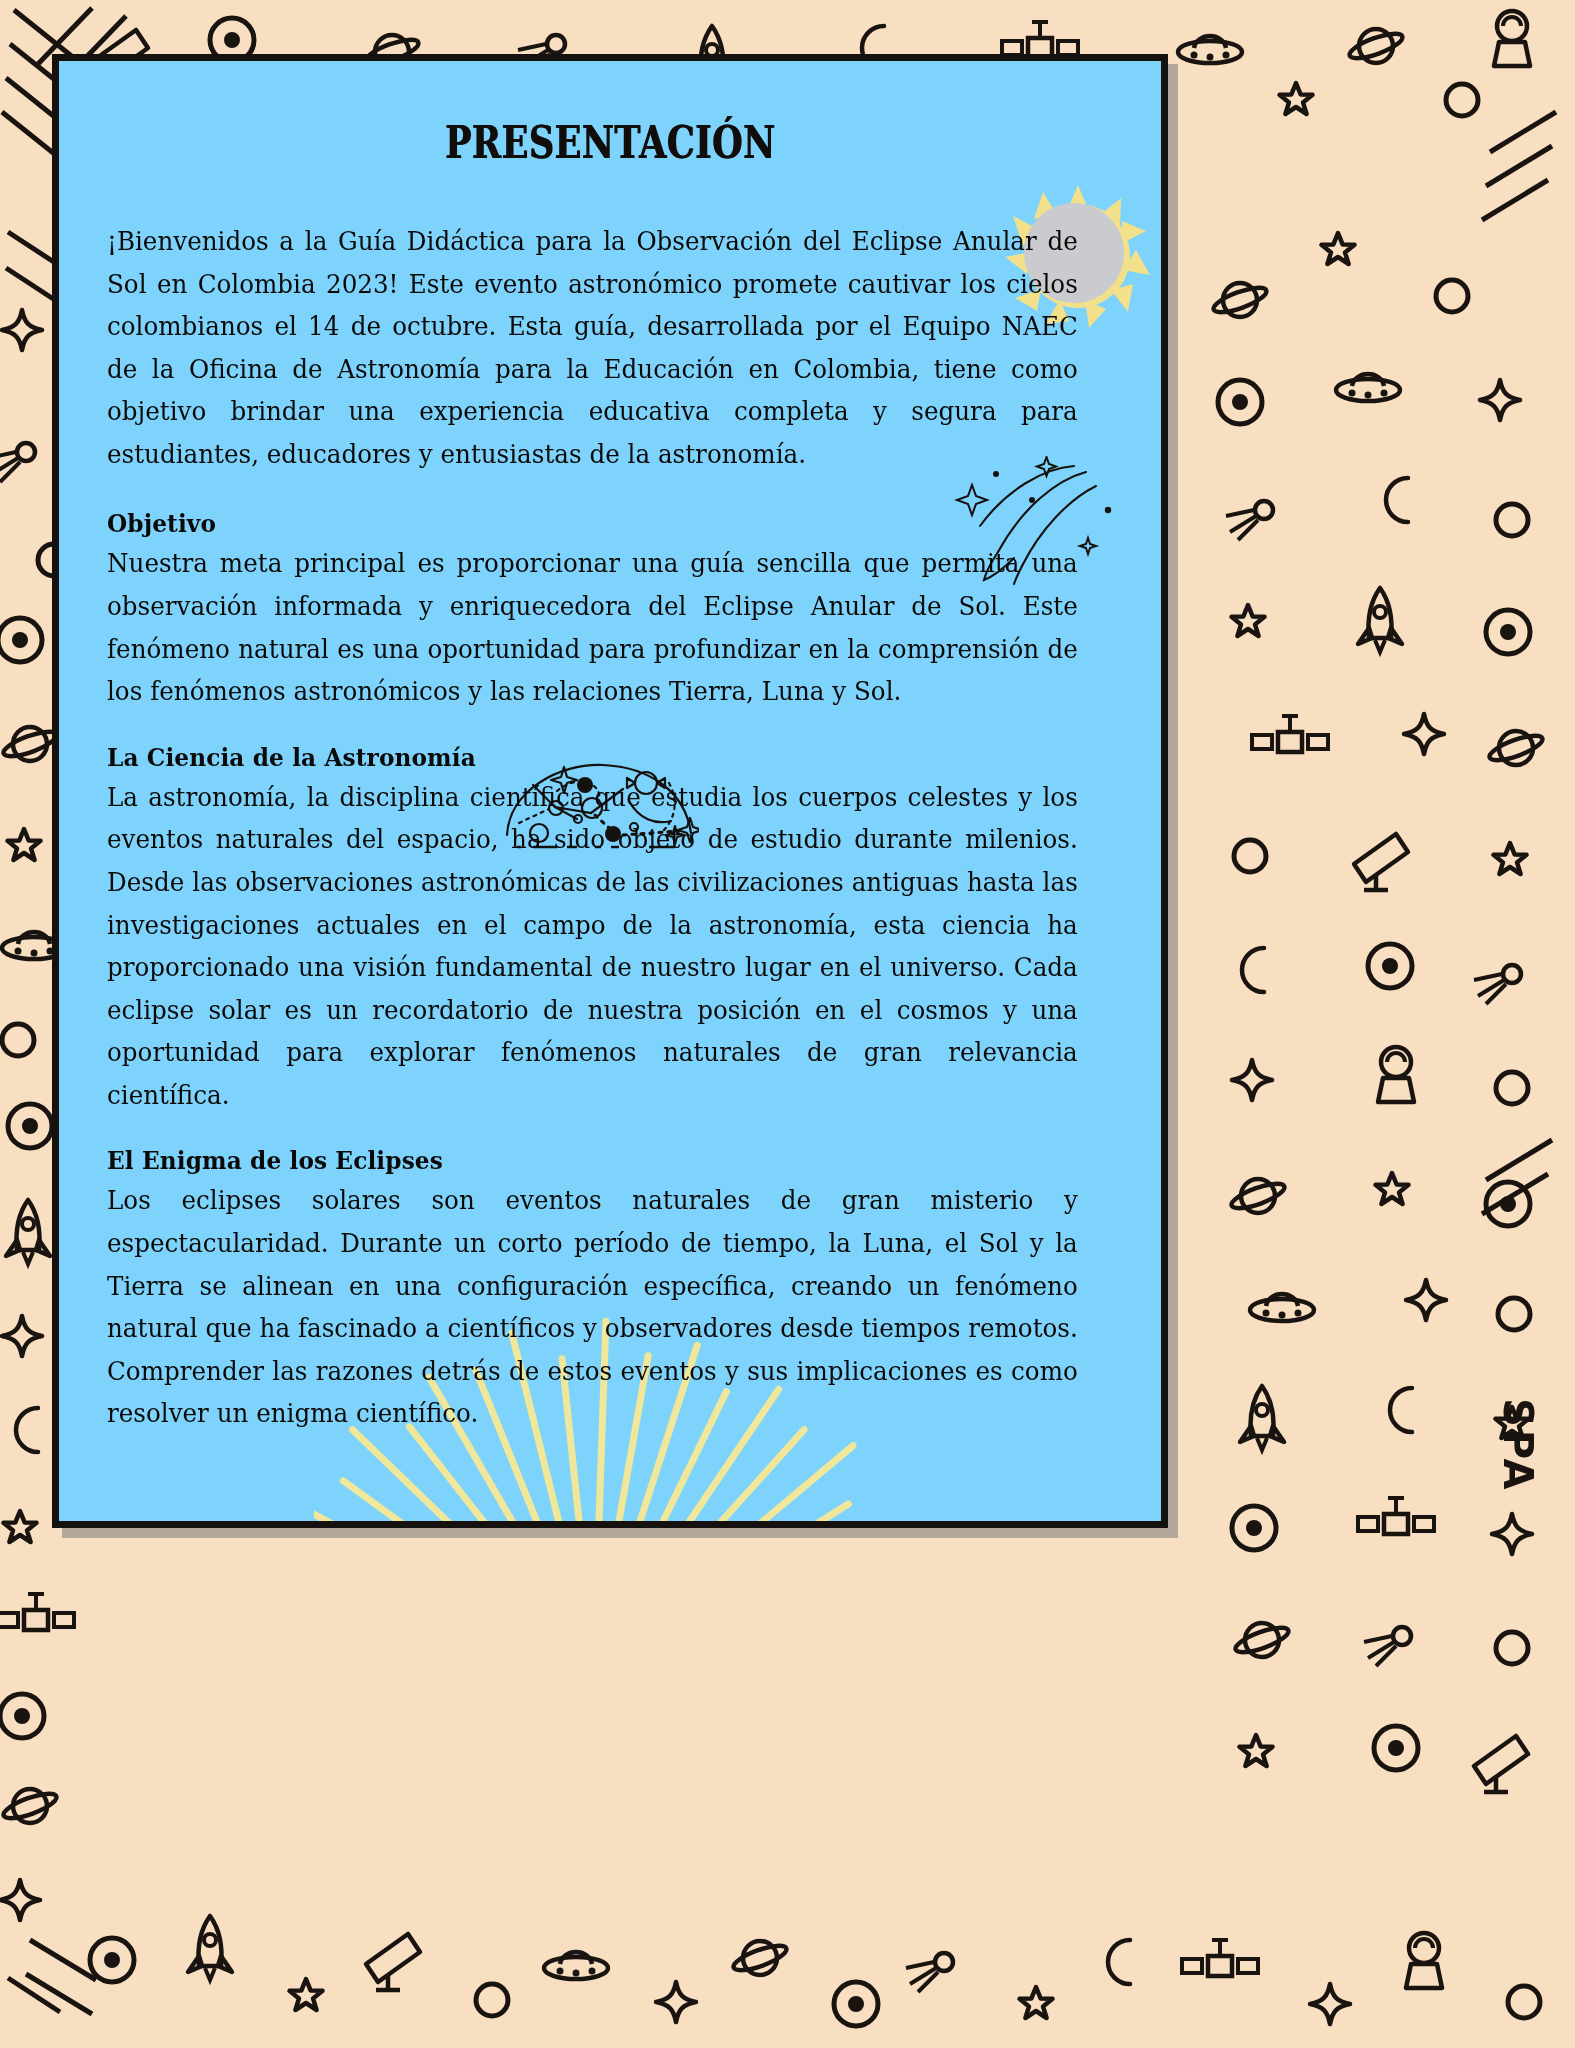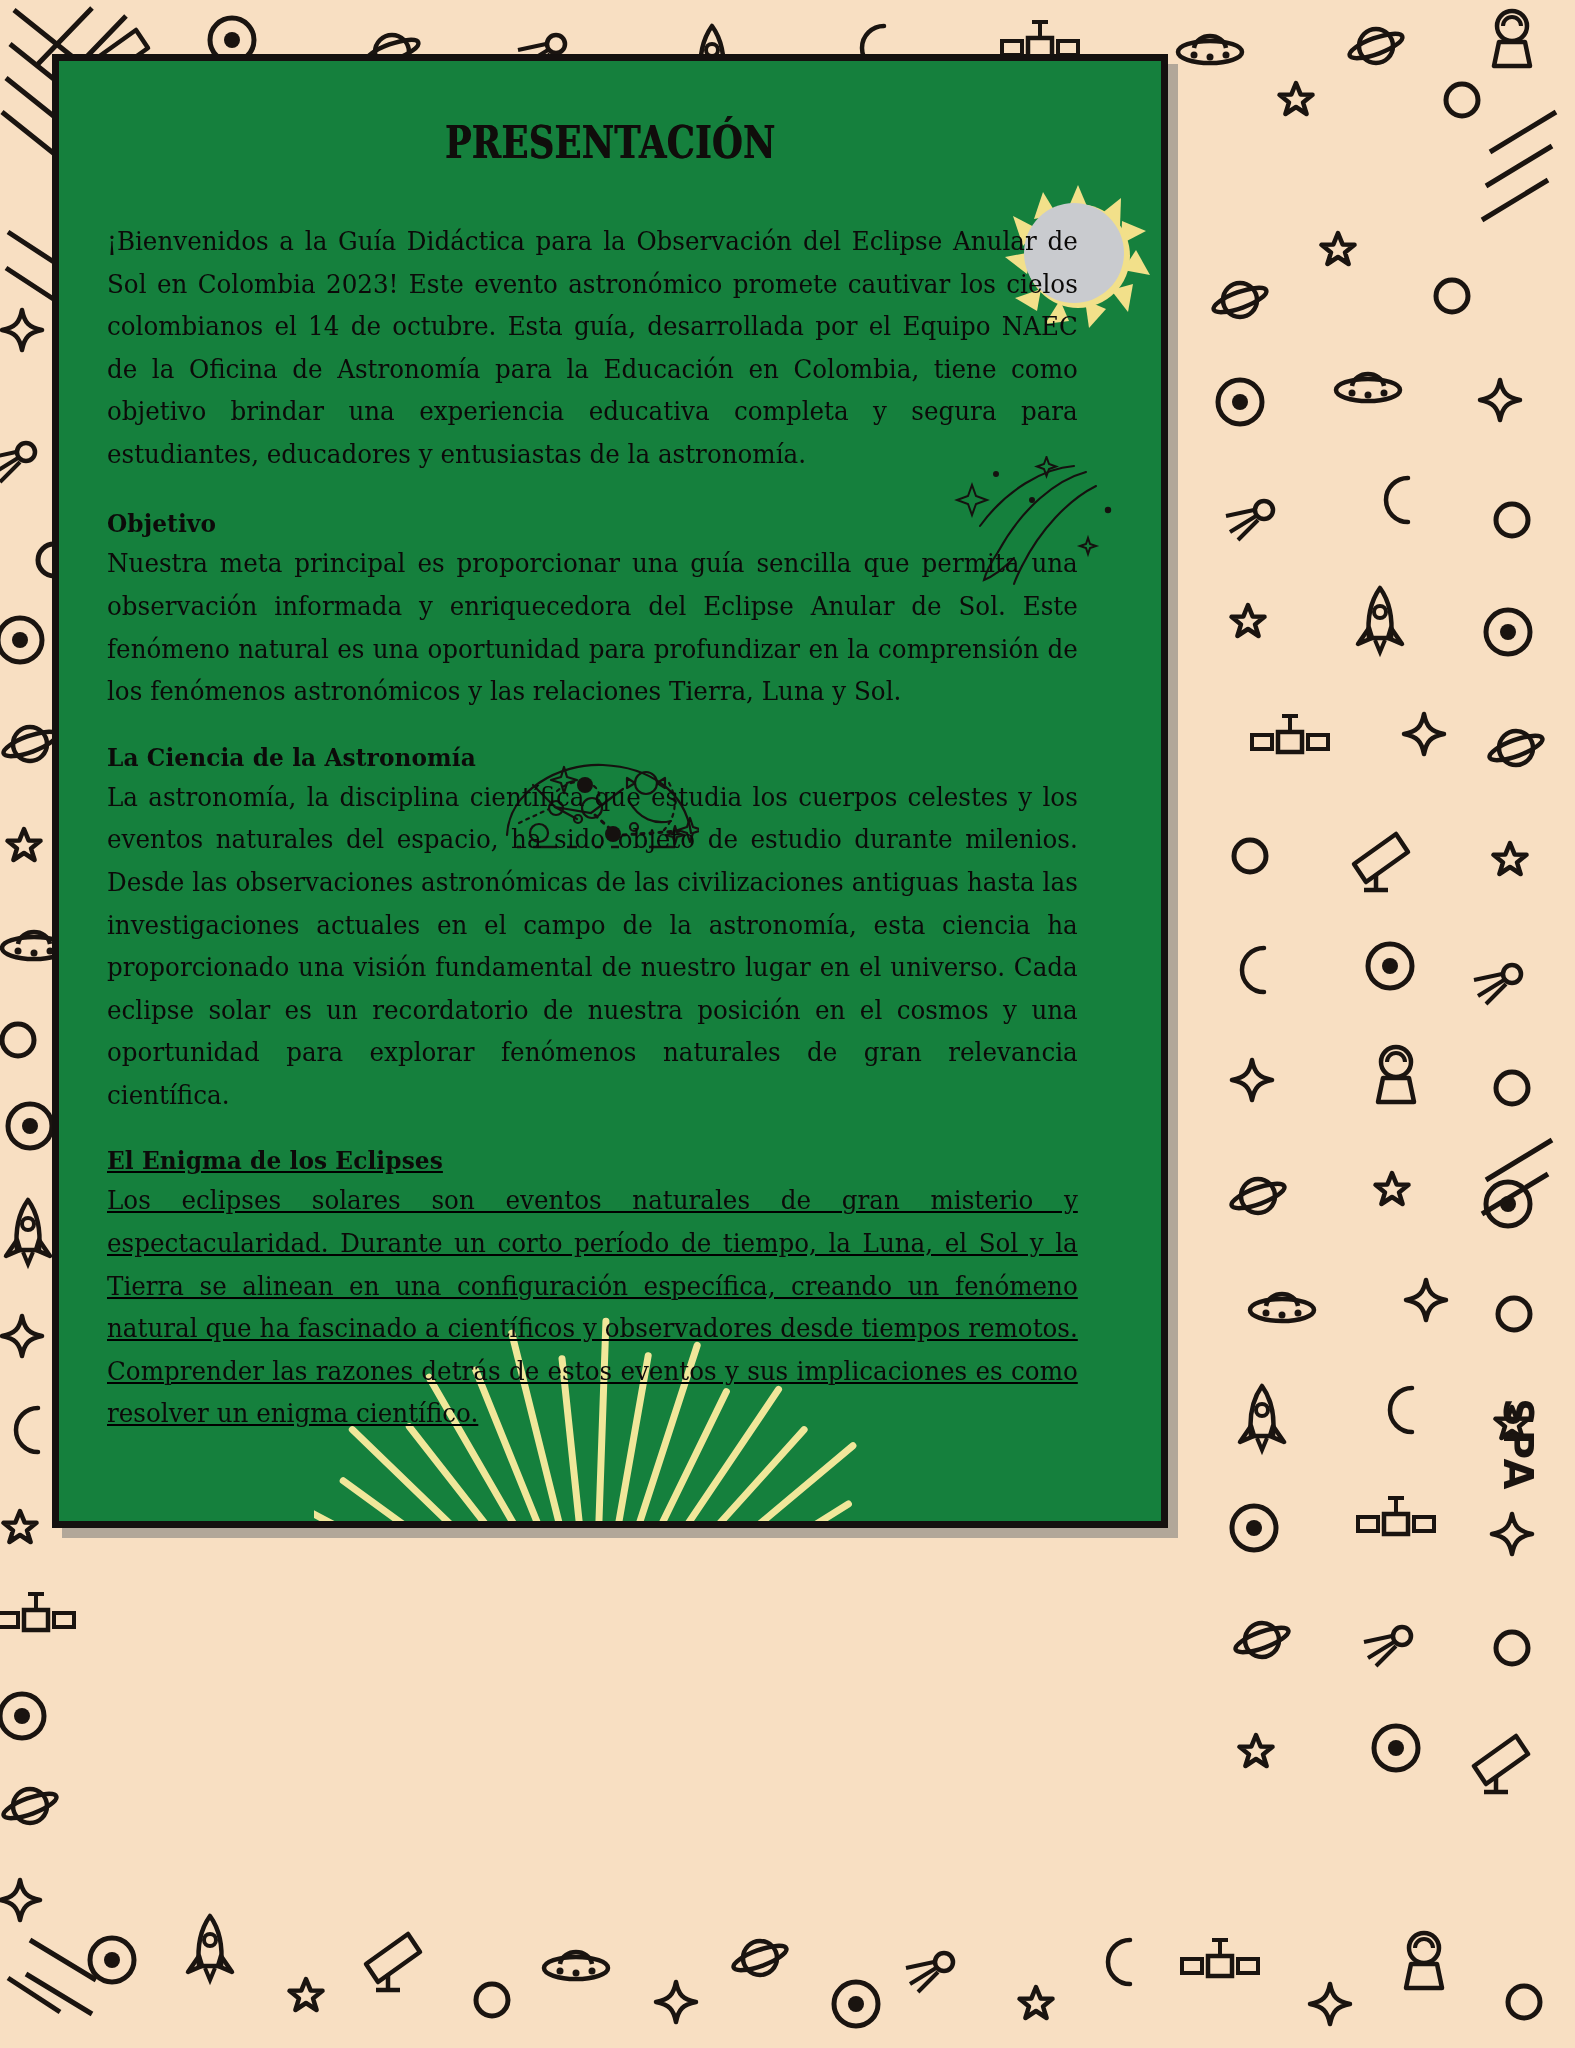--- a/index.html
+++ b/index.html
@@ -27,21 +27,21 @@
     inset: 0;
     pointer-events: none;
   }
   #doodle-layer svg { display: block; }
   #sheet {
     position: absolute;
     left: 52px;
     top: 54px;
     width: 1102px;
     height: 1460px;
-    background: #15803d;
+    background: #7dd3fc;
     border: 7px solid #15110f;
     box-shadow: 10px 10px 0 0 rgba(120,120,120,0.55);
     overflow: hidden;
   }
 
   
   .deco { position: absolute; pointer-events: none; }
   #eclipse-sun  { right: 8px;  top: 120px;  width: 150px; height: 150px; z-index: 3;}
   #comet-doodle { right: 40px; top: 395px;  width: 185px; height: 130px; z-index: 4;}
   #constellation-doodle { left: 440px; top: 700px; width: 200px; height: 90px; z-index: 4;}
@@ -81,21 +81,21 @@
     font-family: "DejaVu Serif", serif;
     font-weight: 700;
     font-size: 25px;
     color: #0c0a09;
     margin: 0 0 2px 0;
     letter-spacing: 0.1px;
     transform: scaleX(0.93);
     transform-origin: left center;
   }
   .sec-block { margin-bottom: 30px; }
-  .sec-block:last-child { margin-bottom: 0; text-decoration: underline; }
+  .sec-block:last-child { margin-bottom: 0; }
   .sec-block h2 + p.body-par { margin-top: 4px; }
 </style>
 </head>
 <body>
 
 <div id="page">
 
   <div id="doodle-layer">
     <svg width="1575" height="2048" viewBox="0 0 1575 2048" xmlns="http://www.w3.org/2000/svg">
       <defs>

